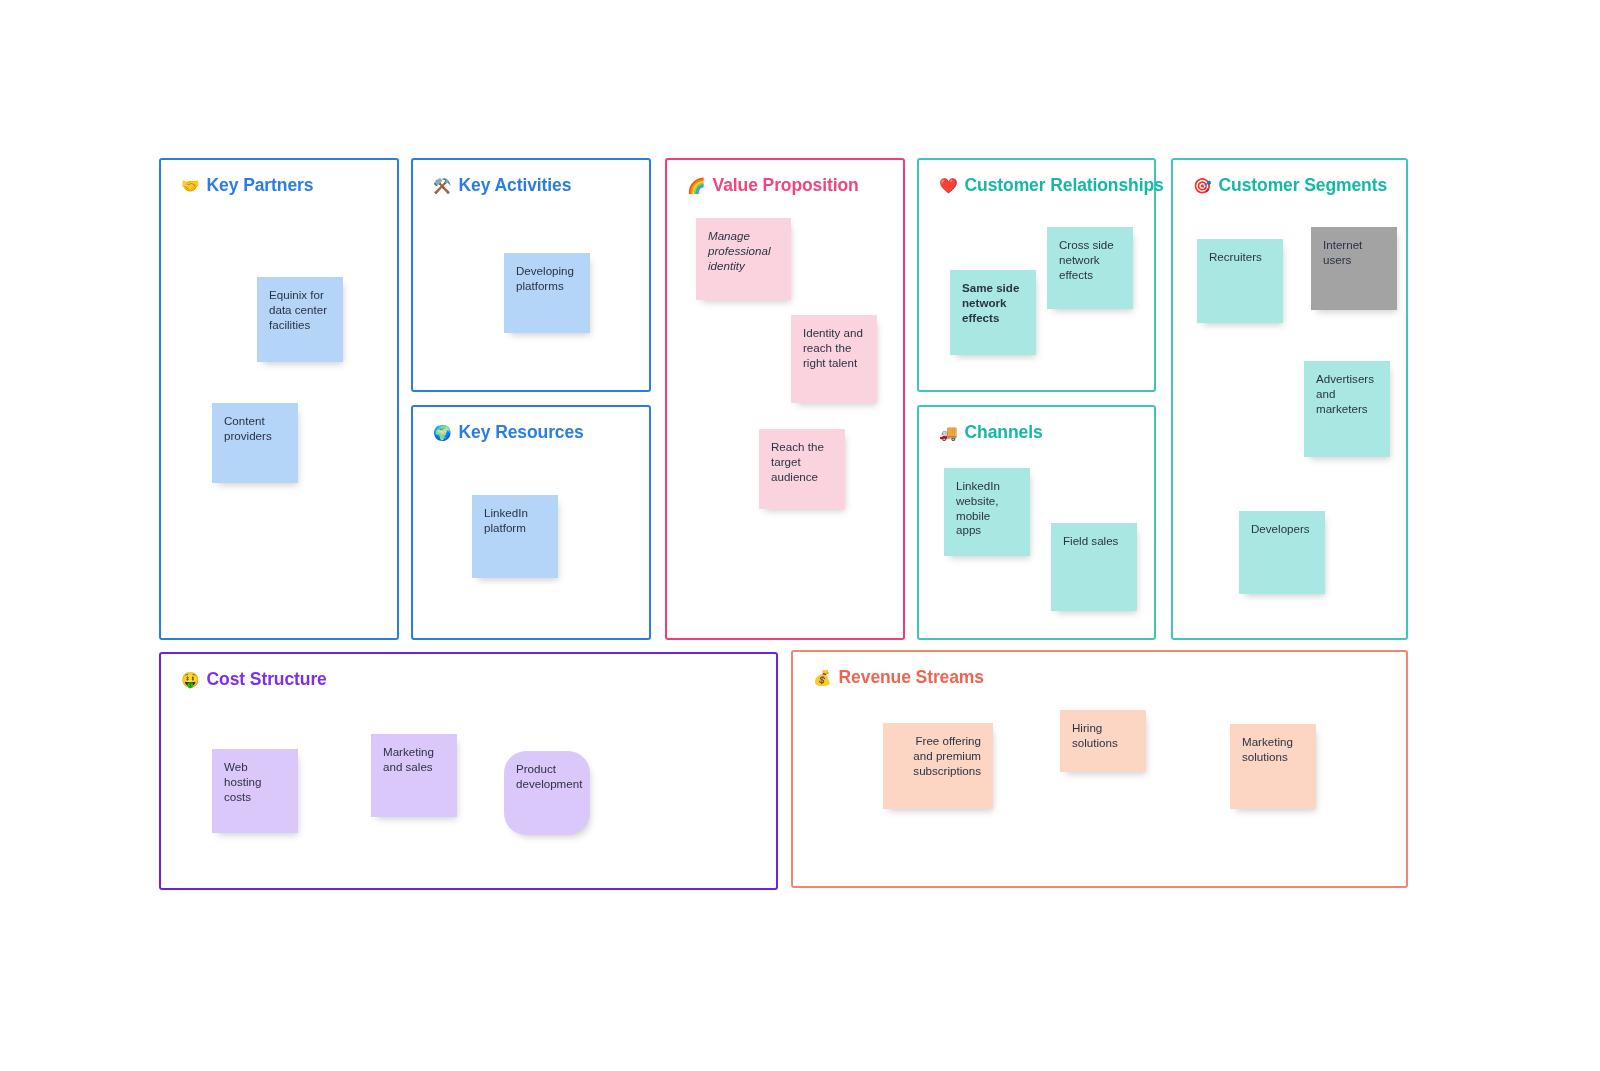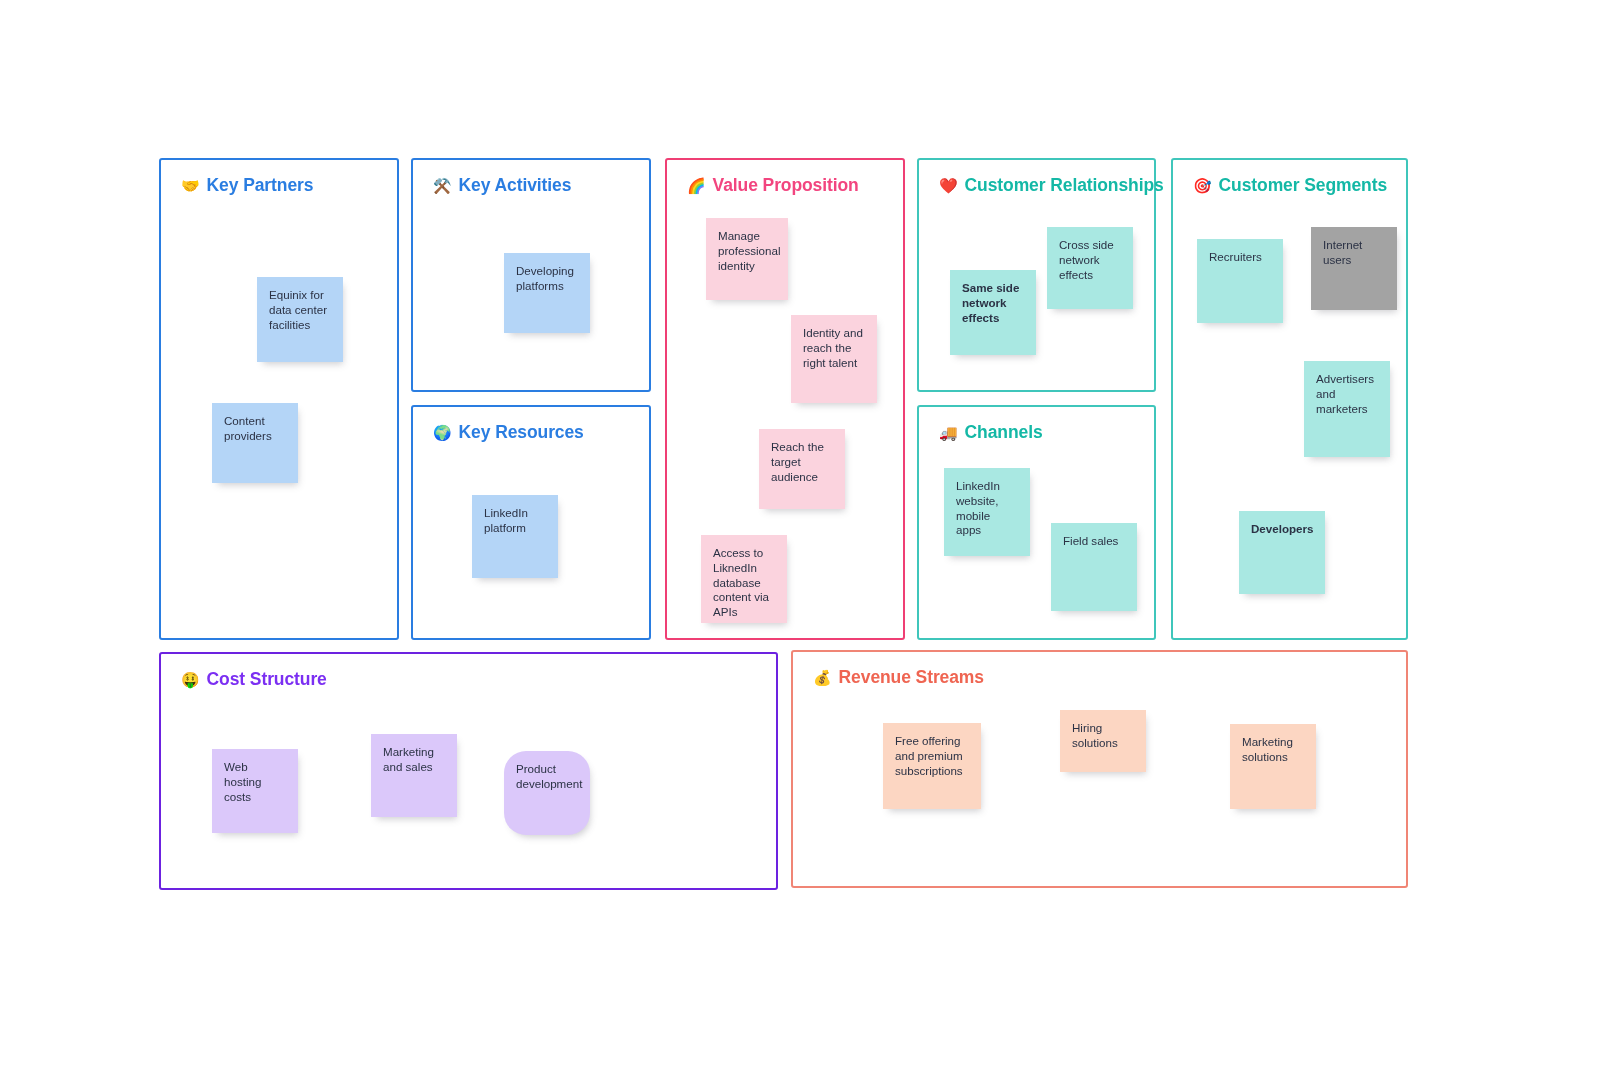--- a/index.html
+++ b/index.html
@@ -97,42 +97,35 @@
       <div class="note" style="left: 59px; top: 88px; width: 86px; height: 83px; background: rgb(180, 213, 247);">
         <span class="note-text">LinkedIn
 platform</span>
       </div>
     </div>
     <div class="panel" style="left: 665px; top: 158px; width: 240px; height: 482px; border-color: rgb(239, 63, 116);">
       <div class="panel-title" style="color: rgb(242, 69, 127);">
         <span class="emoji">🌈</span>
         <span>Value Proposition</span>
       </div>
-      <div class="note" style="left: 39px; top: 58px; width: 82px; height: 82px; background: rgb(251, 211, 222);">
+      <div class="note" style="left: 29px; top: 58px; width: 95px; height: 82px; background: rgb(251, 211, 222); font-style: italic;">
         <span class="note-text">Manage
 professional
 identity</span>
       </div>
       <div class="note" style="left: 124px; top: 155px; width: 86px; height: 88px; background: rgb(251, 211, 222);">
         <span class="note-text">Identity and
 reach the
 right talent</span>
       </div>
       <div class="note" style="left: 92px; top: 269px; width: 86px; height: 80px; background: rgb(251, 211, 222);">
         <span class="note-text">Reach the
 target
 audience</span>
       </div>
-      <div class="note" style="left: 34px; top: 375px; width: 86px; height: 88px; background: rgb(251, 211, 222);">
-        <span class="note-text">Access to
-LiknedIn
-database
-content via
-APIs</span>
-      </div>
     </div>
     <div class="panel" style="left: 917px; top: 158px; width: 239px; height: 234px; border-color: rgb(63, 198, 187);">
       <div class="panel-title" style="color: rgb(20, 184, 166);">
         <span class="emoji">❤️</span>
         <span>Customer Relationships</span>
       </div>
       <div class="note" style="left: 128px; top: 67px; width: 86px; height: 82px; background: rgb(169, 232, 226);">
         <span class="note-text">Cross side
 network
 effects</span>
@@ -167,21 +160,21 @@
       </div>
       <div class="note" style="left: 138px; top: 67px; width: 86px; height: 83px; background: #a3a3a3;">
         <span class="note-text">Internet
 users</span>
       </div>
       <div class="note" style="left: 131px; top: 201px; width: 86px; height: 96px; background: rgb(169, 232, 226);">
         <span class="note-text">Advertisers
 and
 marketers</span>
       </div>
-      <div class="note" style="left: 66px; top: 351px; width: 86px; height: 83px; background: rgb(169, 232, 226); font-weight: bold;">
+      <div class="note" style="left: 66px; top: 351px; width: 86px; height: 83px; background: rgb(169, 232, 226);">
         <span class="note-text">Developers</span>
       </div>
     </div>
     <div class="panel" style="left: 159px; top: 652px; width: 619px; height: 238px; border-color: rgb(108, 34, 224);">
       <div class="panel-title" style="color: rgb(123, 47, 242);">
         <span class="emoji">🤑</span>
         <span>Cost Structure</span>
       </div>
       <div class="note" style="left: 51px; top: 95px; width: 86px; height: 84px; background: rgb(219, 200, 250);">
         <span class="note-text">Web hosting
@@ -194,21 +187,21 @@
       <div class="note" style="left: 343px; top: 97px; width: 86px; height: 84px; background: rgb(219, 200, 250); border-radius: 22px;">
         <span class="note-text">Product
 development</span>
       </div>
     </div>
     <div class="panel" style="left: 791px; top: 650px; width: 617px; height: 238px; border-color: rgb(240, 133, 117);">
       <div class="panel-title" style="color: rgb(239, 101, 82);">
         <span class="emoji">💰</span>
         <span>Revenue Streams</span>
       </div>
-      <div class="note" style="left: 90px; top: 71px; width: 98px; height: 86px; background: rgb(252, 214, 194);">
+      <div class="note" style="left: 90px; top: 71px; width: 110px; height: 86px; background: rgb(252, 214, 194); text-align: right;">
         <span class="note-text">Free offering
 and premium
 subscriptions</span>
       </div>
       <div class="note" style="left: 267px; top: 58px; width: 86px; height: 62px; background: rgb(252, 214, 194);">
         <span class="note-text">Hiring
 solutions</span>
       </div>
       <div class="note" style="left: 437px; top: 72px; width: 86px; height: 85px; background: rgb(252, 214, 194);">
         <span class="note-text">Marketing

